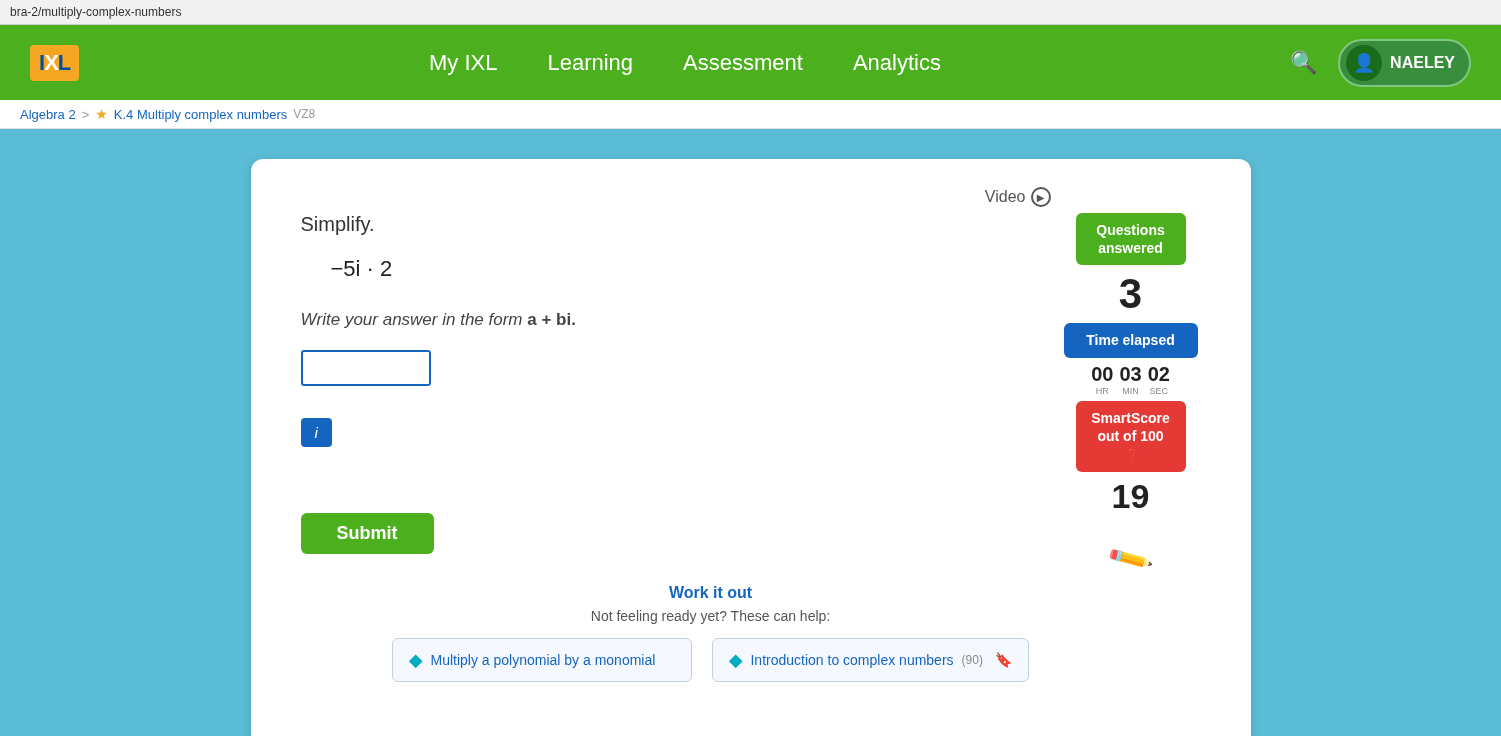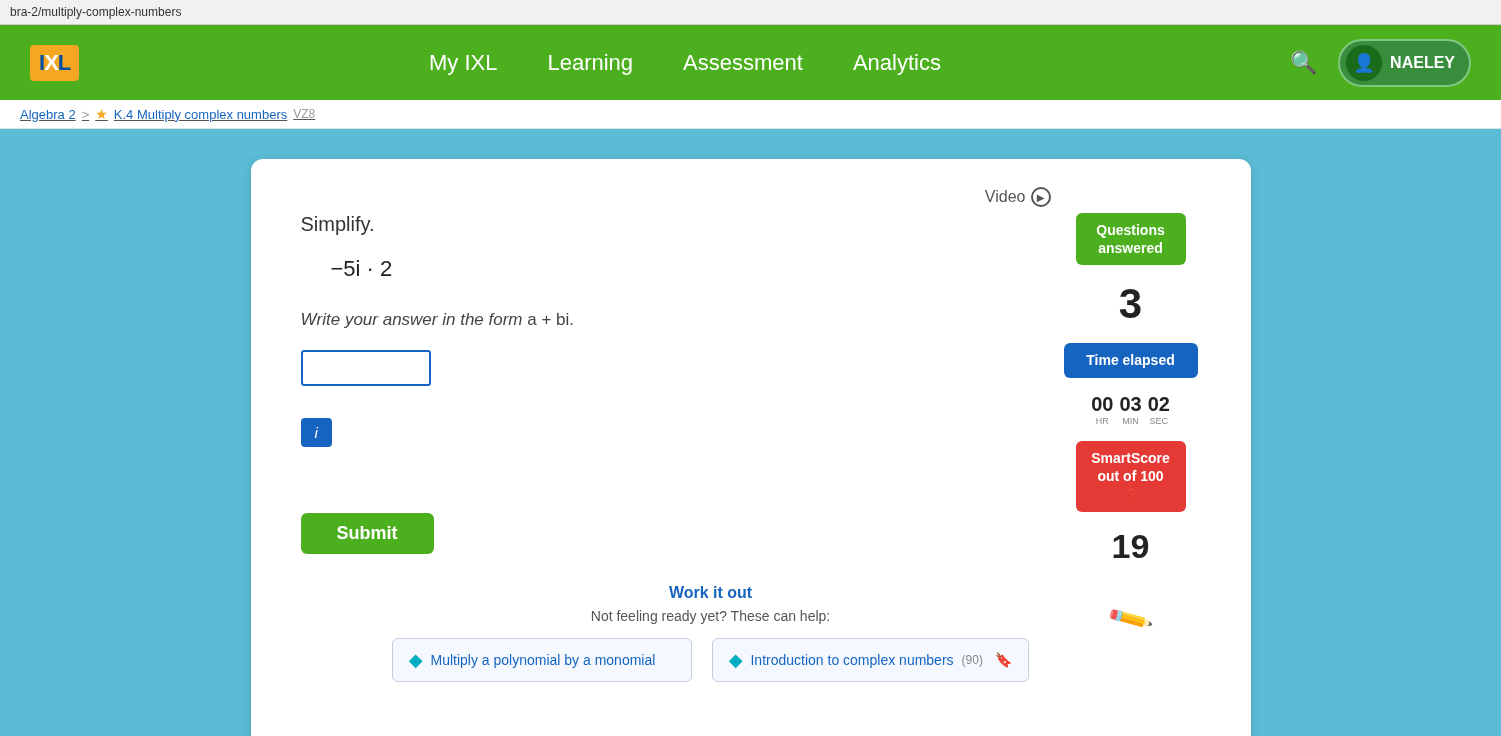--- a/index.html
+++ b/index.html
@@ -106,21 +106,20 @@
     
     .breadcrumb {
       background: white;
       padding: 6px 20px;
       font-size: 13px;
       color: #555;
       display: flex;
       align-items: center;
       gap: 6px;
       border-bottom: 1px solid #e0e0e0;
-      text-decoration: underline;
     }
     .breadcrumb a { color: #1565c0; text-decoration: none; }
     .breadcrumb .sep { color: #999; }
     .breadcrumb .star { color: #f5a623; font-size: 14px; }
     .breadcrumb .code { color: #999; font-size: 12px; }
 
     
     .content-wrapper {
       padding: 30px 40px;
       display: flex;
@@ -157,21 +156,21 @@
     }
 
     .write-instruction {
       font-style: italic;
       font-size: 17px;
       color: #444;
       margin-bottom: 20px;
     }
     .write-instruction .math-form {
       font-style: normal;
-      font-weight: normal;
+      font-weight: bold;
     }
 
     .answer-input {
       display: block;
       width: 130px;
       height: 36px;
       border: 2px solid #1565c0;
       border-radius: 3px;
       font-size: 16px;
       padding: 4px 8px;
@@ -224,21 +223,20 @@
       justify-content: center;
       font-size: 10px;
     }
 
     
     .exercise-sidebar {
       width: 140px;
       display: flex;
       flex-direction: column;
       align-items: center;
-      gap: 10px;
       padding-top: 0;
     }
 
     .questions-btn {
       background: #4caf1e;
       color: white;
       border: none;
       border-radius: 6px;
       padding: 8px 12px;
       font-size: 14px;

